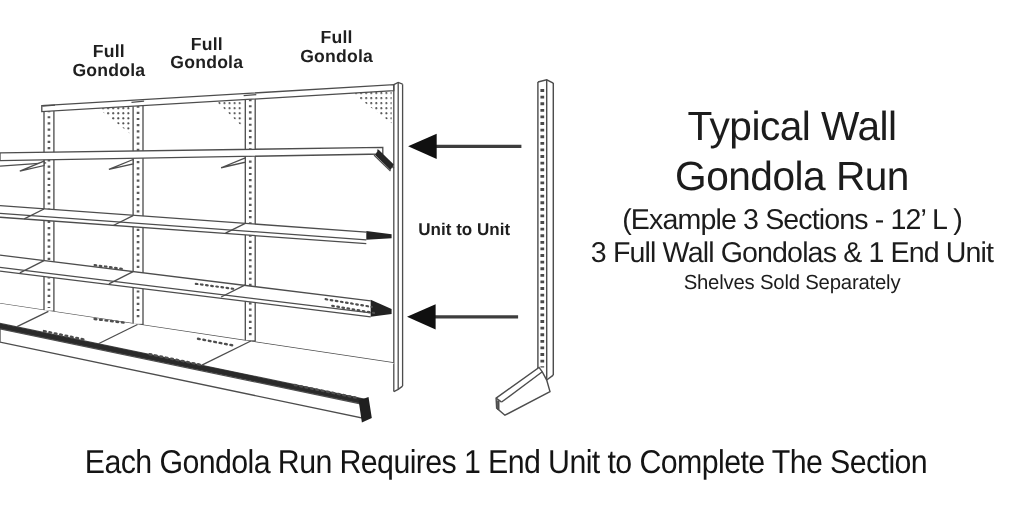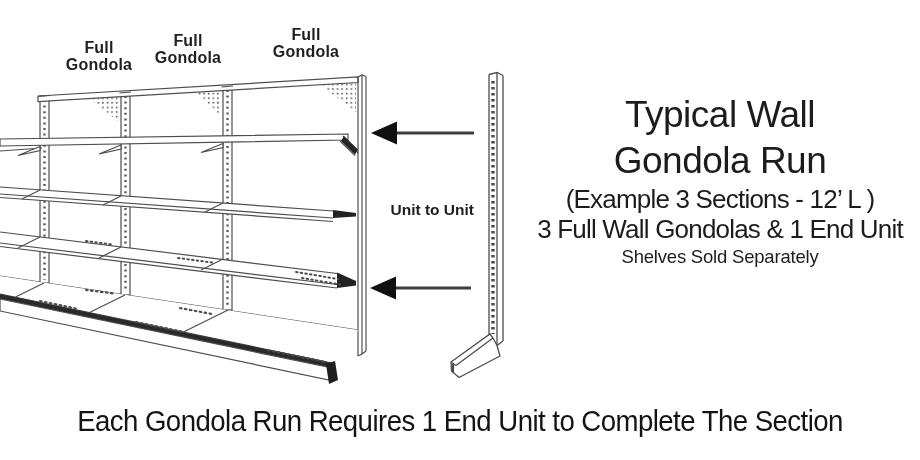--- a/index.html
+++ b/index.html
@@ -9,21 +9,21 @@
   }
   #drawing{position:absolute;left:0;top:0;}
   .sec-label{
     position:absolute;width:96px;text-align:center;font-weight:bold;
     font-size:16px;line-height:17px;color:#1f1f1f;letter-spacing:0.2px;
   }
   #sec1{left:51px;top:39px;}
   #sec2{left:140px;top:32px;}
   #sec3{left:258px;top:26px;}
   .conn-label{
-    position:absolute;left:370px;top:200px;width:104px;text-align:right;
+    position:absolute;left:370px;top:200px;width:104px;text-align:center;
     font-weight:bold;font-size:15.5px;line-height:19px;color:#1f1f1f;
   }
   .title-block{position:absolute;left:505px;top:0;width:430px;height:300px;}
   .title-block > div{position:absolute;left:0;width:100%;text-align:center;white-space:nowrap;}
   .t-big{font-size:37px;line-height:38px;letter-spacing:-0.5px;color:#1c1c1c;}
   .t-mid{font-size:26px;line-height:27px;letter-spacing:-0.8px;color:#1c1c1c;}
   .t-small{font-size:18.5px;line-height:19px;letter-spacing:-0.2px;color:#1c1c1c;}
   #t1{top:96px;} #t2{top:142px;} #t3{top:186px;} #t4{top:216px;} #t5{top:247px;}
   .caption{
     position:absolute;left:0;top:404px;width:920px;text-align:center;

